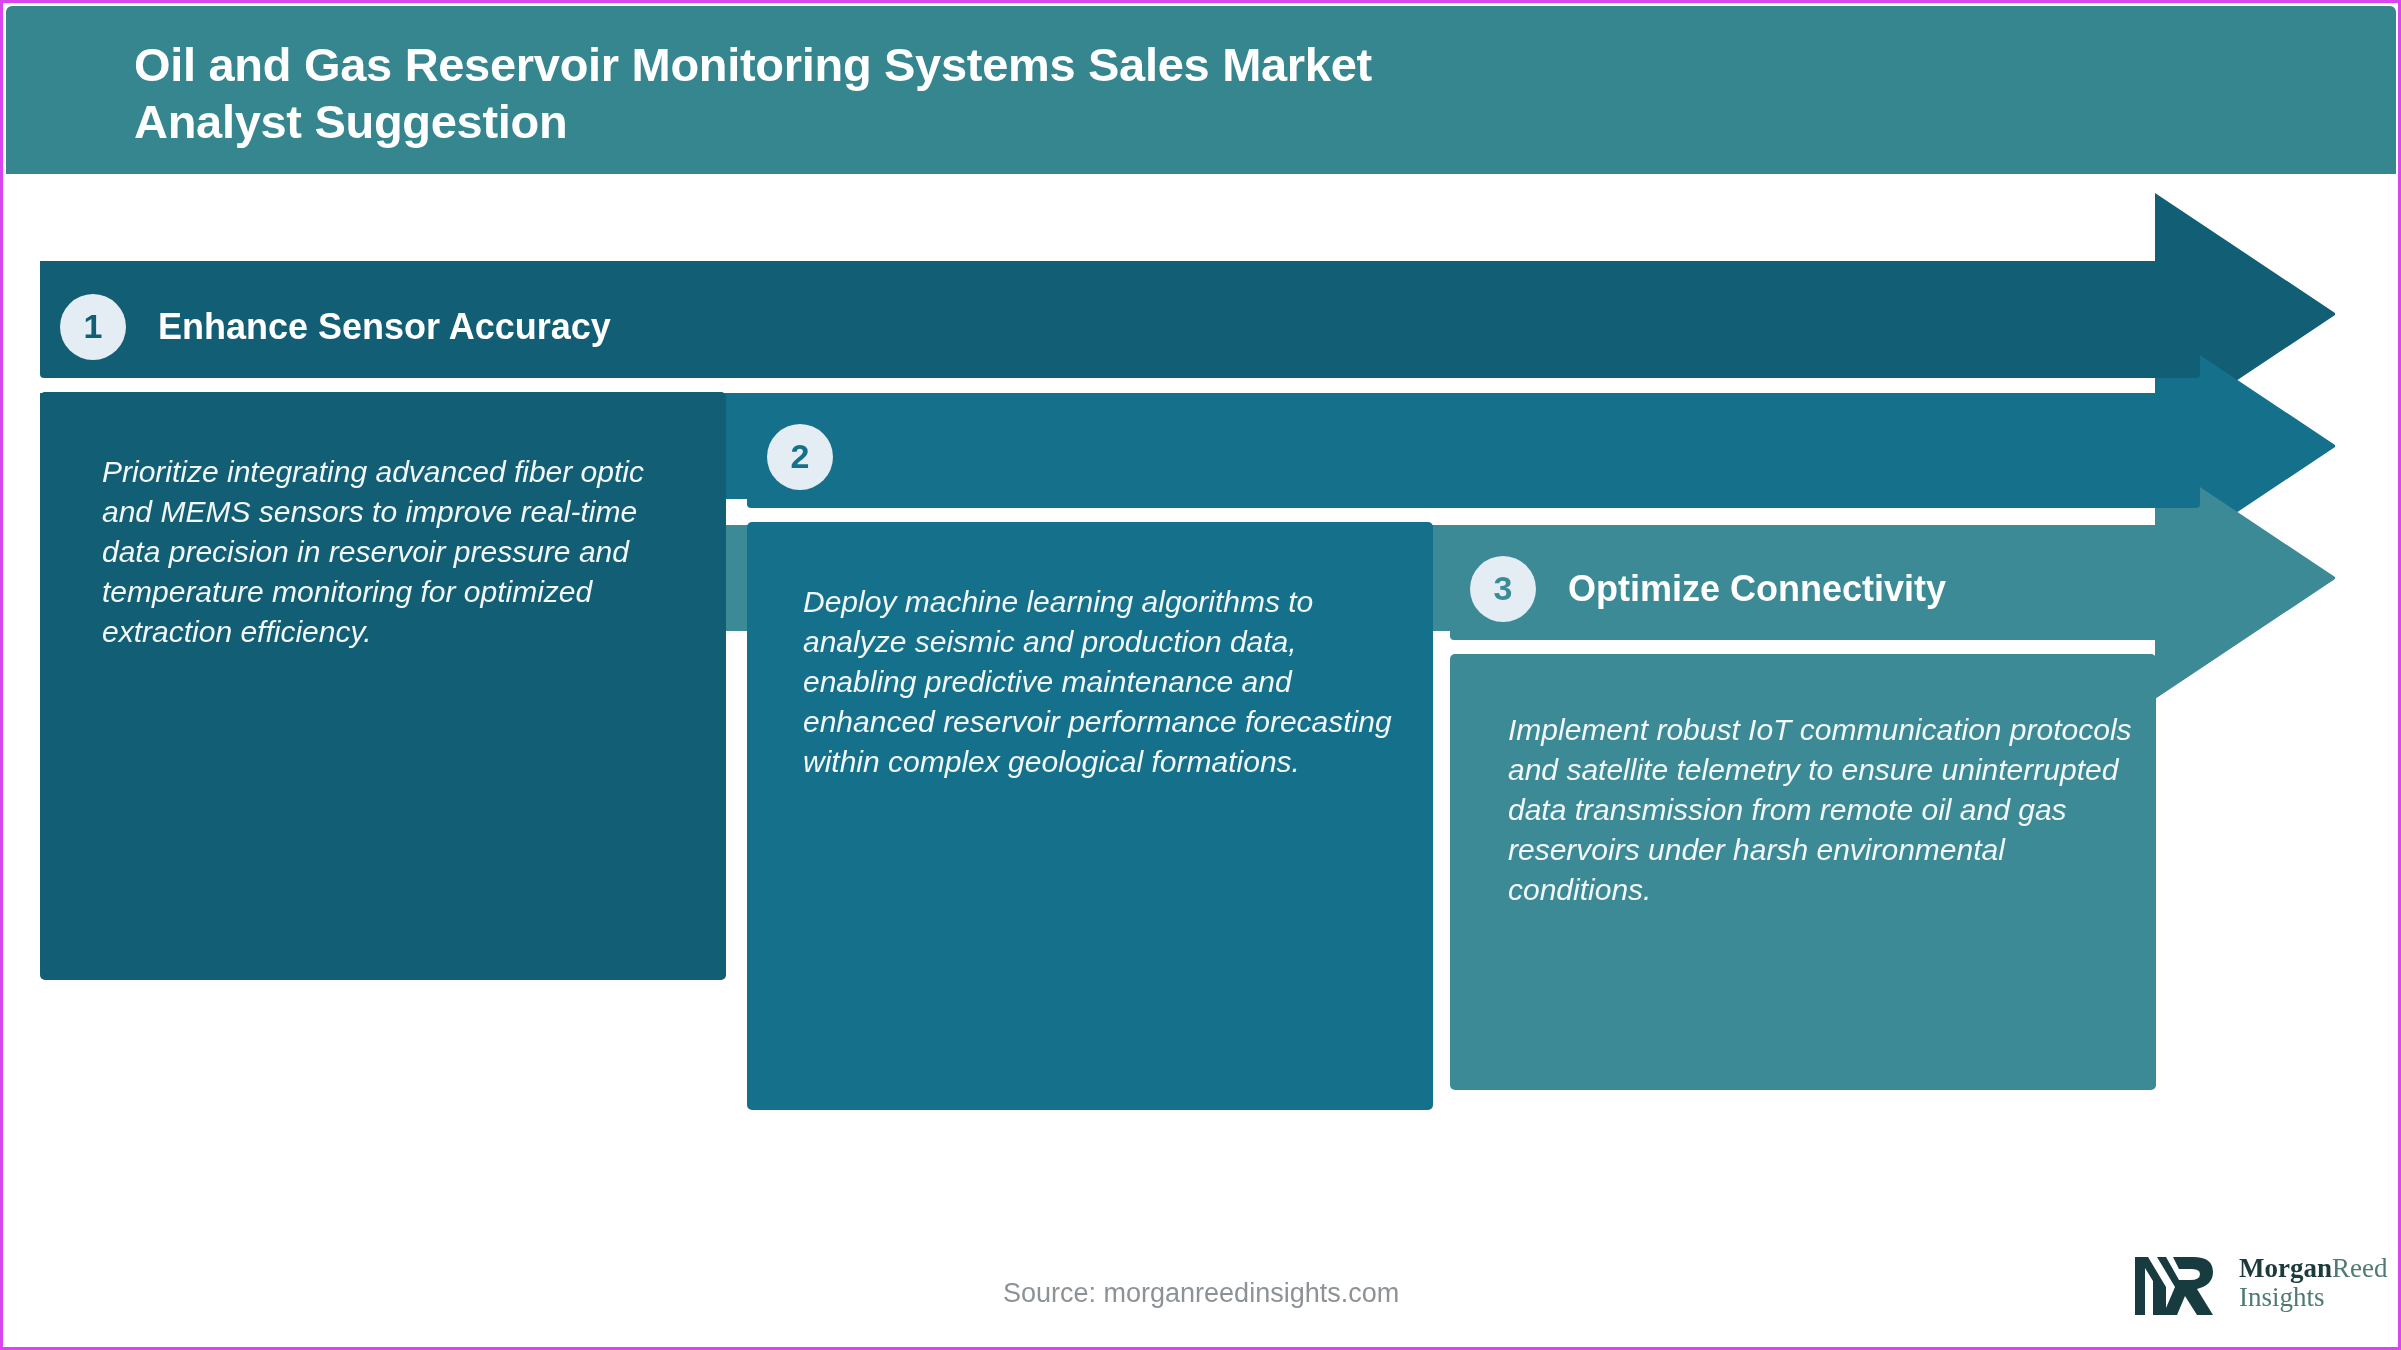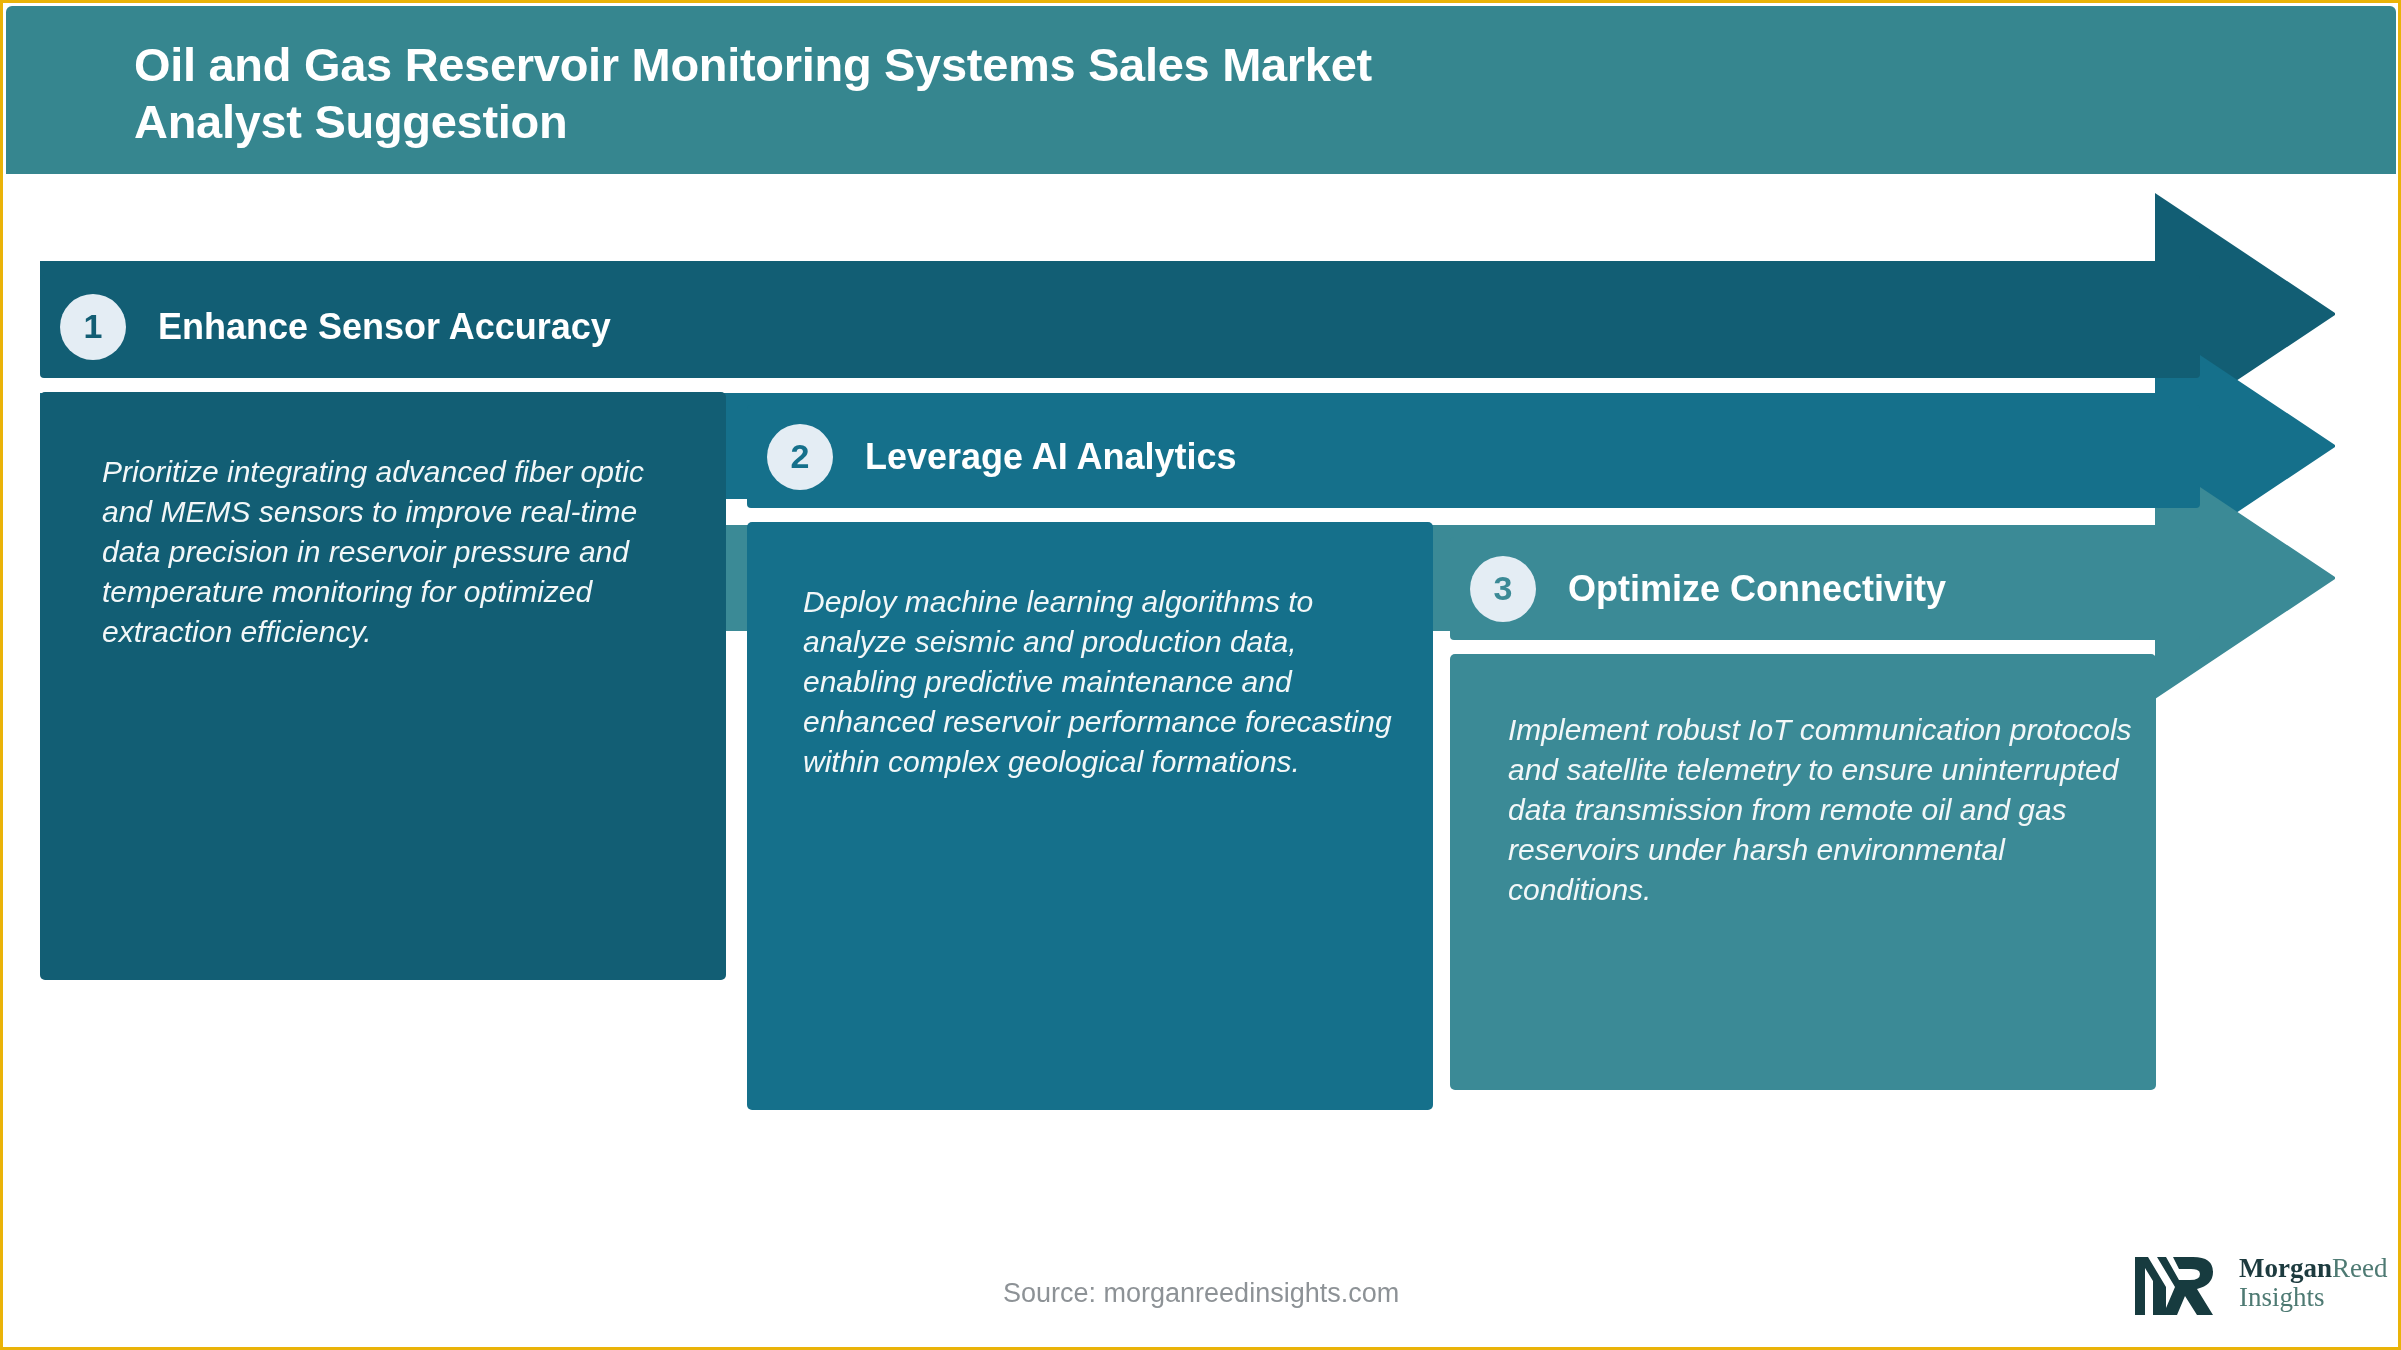--- a/index.html
+++ b/index.html
@@ -7,21 +7,21 @@
     width:2401px;height:1350px;
     background:#ffffff;
     font-family:"Liberation Sans", sans-serif;
     overflow:hidden;
     position:relative;
   }
   
   #frame{
     position:absolute;left:0;top:0;width:2401px;height:1350px;
     box-sizing:border-box;
-    border:3px solid #eab308;
+    border:3px solid #d946ef;
     background:#ffffff;
   }
 
   
   #header-bar{
     position:absolute;left:3px;top:3px;width:2390px;height:168px;
     background:#36868f;
     border-radius:6px 6px 0 0;
   }
   #header-title{
@@ -113,21 +113,20 @@
     <div class="step-title">Enhance Sensor Accuracy</div>
   </div>
   <div class="step-card" style="left:37px;top:389px;width:686px;height:588px;background:#125e74;">
     <div class="card-text" style="left:62px;top:60px;width:580px;">Prioritize integrating advanced fiber optic and MEMS sensors to improve real-time data precision in reservoir pressure and temperature monitoring for optimized extraction efficiency.</div>
   </div>
 
   <div class="step-head" style="left:744px;top:402px;width:1453px;height:103px;background:#15708b;padding-left:20px;">
     <div class="badge" style="color:#15708b;">
       <span>2</span>
     </div>
-    <div class="step-title">Leverage AI Analytics</div>
   </div>
   <div class="step-card" style="left:744px;top:519px;width:686px;height:588px;background:#15708b;">
     <div class="card-text" style="left:56px;top:60px;width:600px;">Deploy machine learning algorithms to analyze seismic and production data, enabling predictive maintenance and enhanced reservoir performance forecasting within complex geological formations.</div>
   </div>
 
   <div class="step-head" style="left:1447px;top:534px;width:750px;height:103px;background:#3b8a96;padding-left:20px;">
     <div class="badge" style="color:#3b8a96;">
       <span>3</span>
     </div>
     <div class="step-title">Optimize Connectivity</div>

